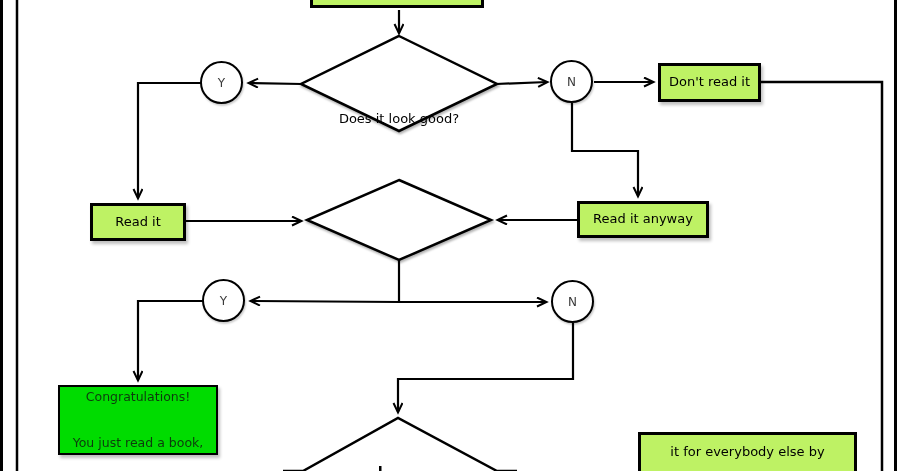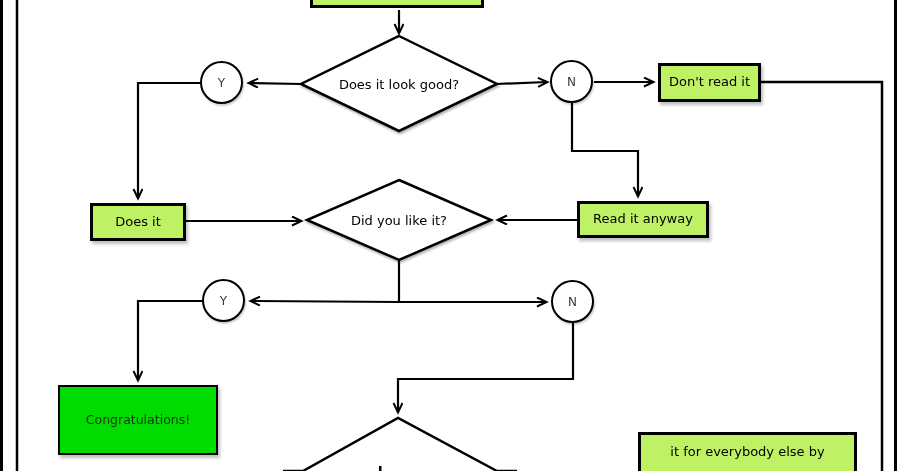--- a/index.html
+++ b/index.html
@@ -15,21 +15,21 @@
     box-shadow:2px 3px 3px rgba(0,0,0,0.25);
   }
   .node.noshadow{box-shadow:none;}
   .circle{
     position:absolute;width:39px;height:39px;border:2.5px solid #000;
     border-radius:50%;background:#fff;display:flex;align-items:center;
     justify-content:center;font-size:12px;color:#3a3a3a;box-sizing:content-box;
     box-shadow:1px 2px 2px rgba(0,0,0,0.2);
   }
   .dlabel{
-    position:absolute;text-align:center;font-size:13px;pointer-events:none;
+    position:absolute;text-align:center;font-size:13px;pointer-events:none;margin-top:34px;
   }
   .multiline{flex-direction:column;gap:30px;}
   .multiline span{display:block;}
 </style>
 </head>
 <body>
 
 <div class="stage">
 
   <svg width="898" height="471" viewBox="0 0 898 471">
@@ -68,37 +68,37 @@
     <rect x="379" y="466" width="2.5" height="5" fill="#000"></rect>
   </svg>
 
   <div class="node noshadow" style="left:310px;top:-30px;width:174px;height:38px;"></div>
 
   <div class="node" style="left:658px;top:63px;width:103px;height:39px;">
     <span>Don't read it</span>
   </div>
 
   <div class="node" style="left:90px;top:203px;width:96px;height:38px;">
-    <span>Does it</span>
+    <span>Read it</span>
   </div>
 
   <div class="node" style="left:577px;top:201px;width:132px;height:37px;">
     <span>Read it anyway</span>
   </div>
 
   <div class="node multiline" style="left: 58px; top: 385px; width: 160px; height: 70px; font-size: 12.5px; border-width: 2.5px; background: rgb(0, 220, 0); color: rgb(13, 59, 13);">
     <span>Congratulations!</span>
+    <span>You just read a book,</span>
   </div>
 
   <div class="node multiline noshadow" style="left:638px;top:432px;width:219px;height:70px;align-items:center;justify-content:flex-start;padding-top:9px;">
     <span>it for everybody else by</span>
   </div>
 
   <div class="dlabel" style="left:302px;top:77px;width:194px;">Does it look good?</div>
-  <div class="dlabel" style="left:307px;top:213px;width:184px;">Did you like it?</div>
 
   <div class="circle" style="left:200px;top:61px;">
     <span>Y</span>
   </div>
   <div class="circle" style="left:550px;top:60px;">
     <span>N</span>
   </div>
   <div class="circle" style="left:202px;top:279px;">
     <span>Y</span>
   </div>

